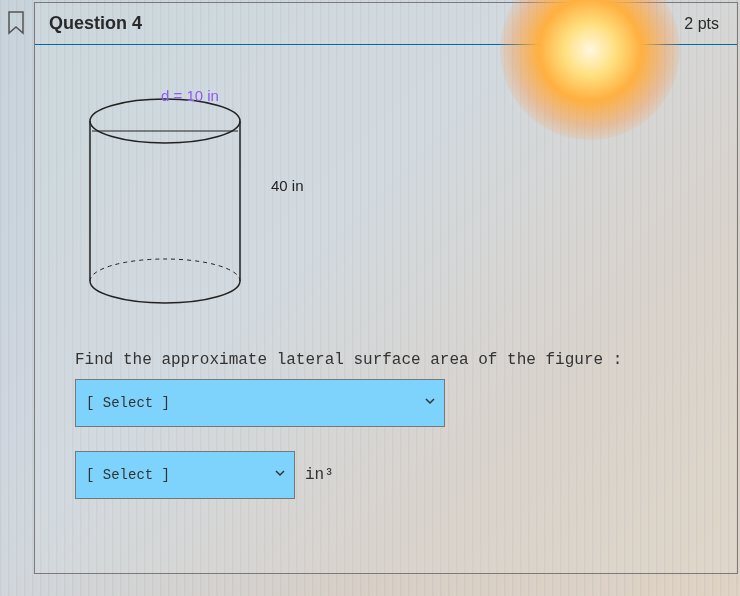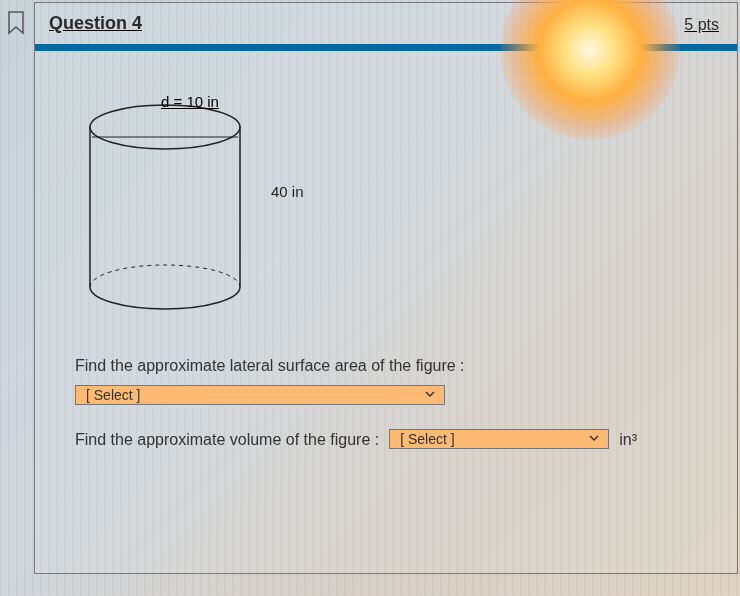--- a/index.html
+++ b/index.html
@@ -44,24 +44,23 @@
       top: 2px;
       right: 2px;
       bottom: 22px;
       border: 1px solid #7a7a7a;
       background: rgba(230,232,234,0.15);
       z-index: 5;
     }
     .card-header {
       display: flex;
       justify-content: space-between;
-      align-items: flex-end;
+      align-items: center;
       padding: 10px 18px 10px 14px;
-      border-bottom: 7px solid #0369a1;
-      text-decoration: underline;
+      border-bottom: 1px solid #0369a1;
     }
     .qtitle {
       font-weight: 700;
       font-size: 18px;
       color: #2a2a2a;
     }
     .points {
       font-size: 16px;
       color: #2a2a2a;
     }
@@ -74,44 +73,44 @@
       width: 260px;
       height: 230px;
       margin-bottom: 40px;
     }
     .cyl { position: absolute; left: 0; top: 10px; }
     .dim-d {
       position: absolute;
       left: 86px;
       top: 6px;
       font-size: 15px;
-      color: #000000;
-      text-decoration: underline;
+      color: #8b5cf6;
     }
     .dim-h {
       position: absolute;
       left: 196px;
       top: 96px;
       font-size: 15px;
       color: #222;
     }
     .prompt-row {
       display: flex;
-      align-items: flex-end;
+      align-items: center;
       flex-wrap: wrap;
       gap: 10px;
       margin: 10px 0 14px 0;
       font-size: 16px;
       color: #333;
+      font-family: Liberation Mono, monospace;
     }
     .dropdown {
       position: relative;
-      background: #fdba74;
+      background: #7dd3fc;
       border: 1px solid #777;
-      height: 20px;
+      height: 48px;
       padding: 0 16px 0 10px;
       font-size: 14px;
       color: #333;
       display: inline-flex;
       align-items: center;
       min-width: 220px;
       cursor: pointer;
     }
     .dropdown.wide { min-width: 370px; }
     .dropdown .chev {
@@ -130,21 +129,21 @@
 
 <div class="bookmark">
   <svg viewBox="0 0 20 26">
     <path d="M3 2 H17 V23 L10 17 L3 23 Z" fill="none" stroke="#555" stroke-width="1.5"></path>
   </svg>
 </div>
 
 <div class="card">
   <div class="card-header">
     <div class="qtitle">Question 4</div>
-    <div class="points">5 pts</div>
+    <div class="points">2 pts</div>
   </div>
 
   <div class="card-body">
 
     <div class="figure-wrap">
       <svg class="cyl" width="180" height="220" viewBox="0 0 180 220">
         <ellipse cx="90" cy="30" rx="75" ry="22" fill="none" stroke="#222" stroke-width="1.5"></ellipse>
         <line x1="15" y1="30" x2="15" y2="190" stroke="#222" stroke-width="1.5"></line>
         <line x1="165" y1="30" x2="165" y2="190" stroke="#222" stroke-width="1.5"></line>
         <path d="M15 190 A75 22 0 0 0 165 190" fill="none" stroke="#222" stroke-width="1.5"></path>
@@ -161,21 +160,20 @@
         <span>[ Select ]</span>
         <span class="chev">
           <svg width="12" height="12" viewBox="0 0 12 12">
               <path d="M2 4 L6 8 L10 4" fill="none" stroke="#333" stroke-width="1.5"></path>
             </svg>
         </span>
       </span>
     </div>
 
     <div class="prompt-row" style="margin-top:24px;">
-      <span>Find the approximate volume of the figure :</span>
       <span class="dropdown">
         <span>[ Select ]</span>
         <span class="chev">
           <svg width="12" height="12" viewBox="0 0 12 12">
               <path d="M2 4 L6 8 L10 4" fill="none" stroke="#333" stroke-width="1.5"></path>
             </svg>
         </span>
       </span>
       <span class="unit">in³</span>
     </div>

